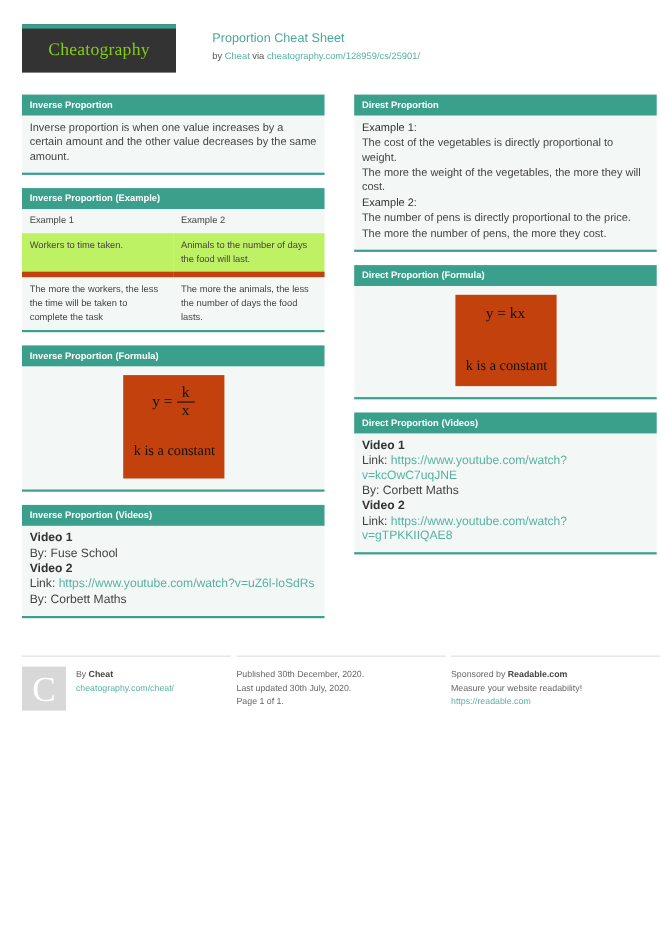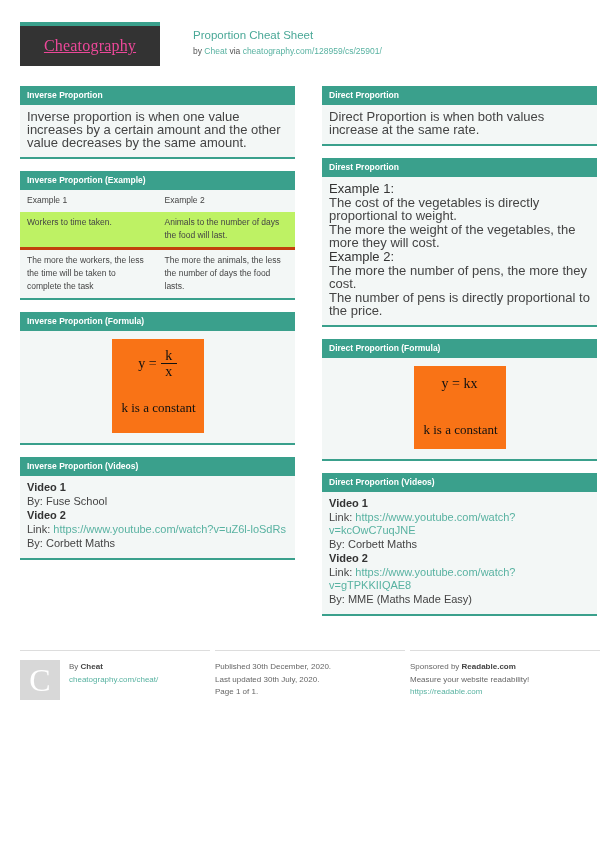--- a/index.html
+++ b/index.html
@@ -34,25 +34,24 @@
     height: 44px;
     background: #333333;
     border-top: 4px solid #3aa08c;
     box-sizing: border-box;
     display: flex;
     align-items: center;
     justify-content: center;
     flex: none;
   }
   .logo-text {
-    color: #ec4899;
+    color: #84cc16;
     font-family: "Liberation Serif", serif;
     font-size: 16px;
     letter-spacing: .2px;
-    text-decoration: underline;
   }
   .header-text {
     margin-left: 33px;
     padding-top: 6px;
   }
   .sheet-title {
     color: #4aa897;
     font-size: 11.5px;
     line-height: 15px;
     margin-bottom: 2px;
@@ -87,21 +86,21 @@
   .card-title {
     background: #3aa08c;
     color: #ffffff;
     font-size: 8.5px;
     font-weight: bold;
     padding: 4px 6px 4px 7px;
     line-height: 11px;
   }
   .card-body {
     padding: 5px 7px 7px 7px;
-    font-size: 13px;
+    font-size: 10px;
     line-height: 13px;
     color: #444444;
   }
   .card-body p {
     margin: 0 0 1px 0;
   }
   .card-body .bold {
     font-weight: normal;
     color: #333333;
   }
@@ -116,31 +115,31 @@
   .ex-table td {
     vertical-align: top;
     padding: 4px 8px 5px 7px;
     width: 50%;
     color: #444444;
   }
   .ex-table tr.alt td {
     background: #bef264;
   }
   .ex-table tr.sep td {
-    border-top: 3px solid #c2410c;
+    border-top: 5px solid #c2410c;
   }
 
   
   .formula-wrap {
     padding: 8px 0 10px 0;
     display: flex;
     justify-content: center;
   }
   .formula-card {
-    background: #f97316;
+    background: #c2410c;
     width: 76px;
     padding: 10px 8px 12px 8px;
     font-family: "Liberation Serif", serif;
     color: #111111;
     text-align: left;
   }
   .formula-card.tall { padding-bottom: 18px; }
   .f-line {
     font-size: 14px;
     display: flex;
@@ -283,36 +282,30 @@
           <p class="vtitle">Video 2</p>
           <p><span>Link: </span><a class="vlink">https://www.youtube.com/watch?v=uZ6l-loSdRs</a></p>
           <p class="vby">By: Corbett Maths</p>
         </div>
       </div>
 
     </div>
 
     <div class="col">
 
-      <div class="card">
-        <div class="card-title">Direct Proportion</div>
-        <div class="card-body">
-          <p>Direct Proportion is when both values increase at the same rate.</p>
-        </div>
-      </div>
 
       <div class="card">
         <div class="card-title">Direst Proportion</div>
         <div class="card-body">
           <p class="bold">Example 1:</p>
           <p>The cost of the vegetables is directly proportional to weight.</p>
           <p>The more the weight of the vegetables, the more they will cost.</p>
           <p class="bold">Example 2:</p>
+          <p>The number of pens is directly proportional to the price.</p>
           <p>The more the number of pens, the more they cost.</p>
-          <p>The number of pens is directly proportional to the price.</p>
         </div>
       </div>
 
       <div class="card">
         <div class="card-title">Direct Proportion (Formula)</div>
         <div class="formula-wrap">
           <div class="formula-card">
             <div class="f-line">y = kx</div>
             <div class="f-note compact">k is a constant</div>
           </div>
@@ -320,21 +313,20 @@
       </div>
 
       <div class="card">
         <div class="card-title">Direct Proportion (Videos)</div>
         <div class="card-body video-block">
           <p class="vtitle">Video 1</p>
           <p><span>Link: </span><a class="vlink">https://www.youtube.com/watch?v=kcOwC7uqJNE</a></p>
           <p class="vby">By: Corbett Maths</p>
           <p class="vtitle">Video 2</p>
           <p><span>Link: </span><a class="vlink">https://www.youtube.com/watch?v=gTPKKIIQAE8</a></p>
-          <p class="vby">By: MME (Maths Made Easy)</p>
         </div>
       </div>
 
     </div>
   </div>
 
   <div class="footer">
 
     <div class="footer-col">
       <div class="avatar">C</div>

